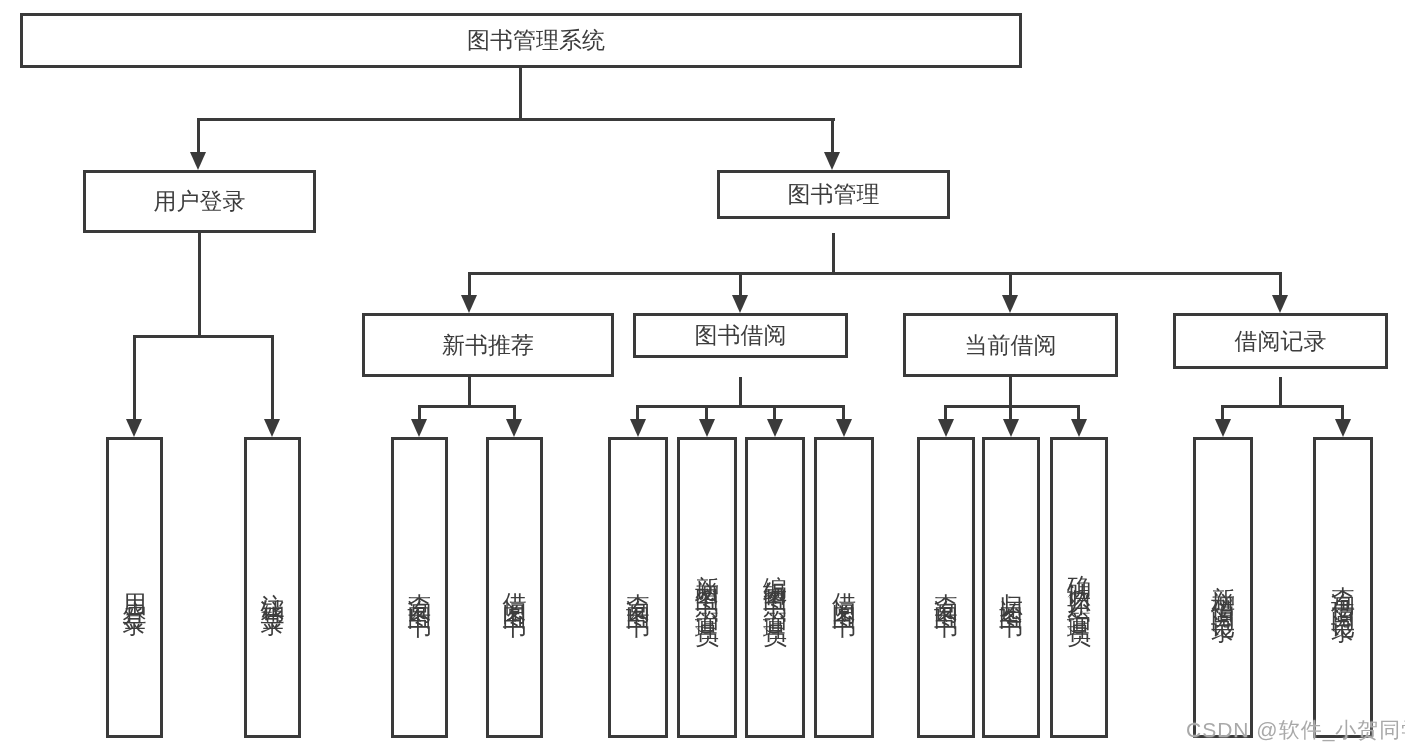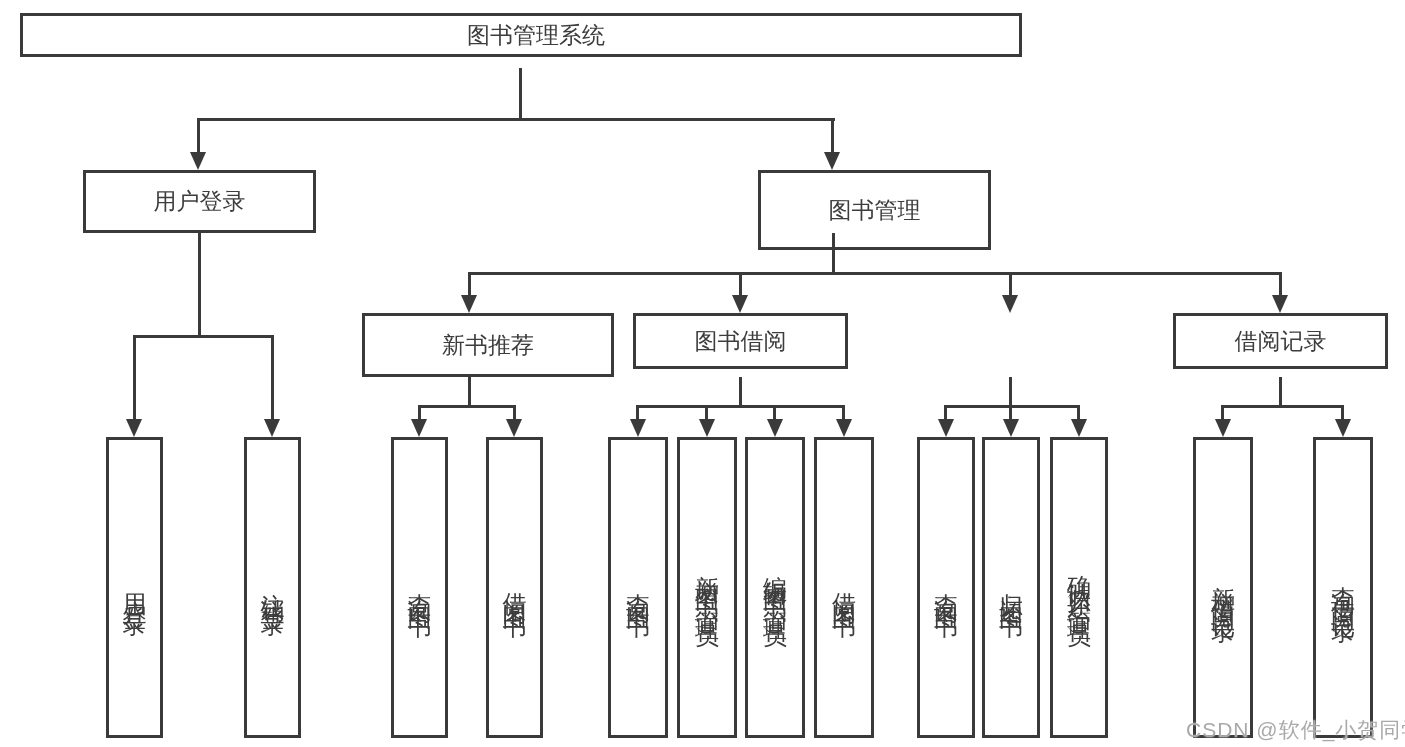--- a/index.html
+++ b/index.html
@@ -27,35 +27,35 @@
   .wm{
     position:absolute;left:1186px;top:716px;font-size:21px;color:#a9a9a9;
     letter-spacing:1px;z-index:5;text-shadow:0 0 2px #ffffff;white-space:nowrap;
   }
 </style>
 </head>
 <body>
 
 <div class="canvas">
 
-  <div class="box" style="left:20px;top:13px;width:1002px;height:44px;padding-left:30px;">
+  <div class="box" style="left:20px;top:13px;width:1002px;height:55px;padding-left:30px;">
     <span>图书管理系统</span>
   </div>
 
   <div class="vl" style="left:519px;top:68px;height:50px;"></div>
   <div class="hl" style="left:197px;top:118px;width:638px;"></div>
   <div class="vl" style="left:197px;top:118px;height:36px;"></div>
   <div class="arrow" style="left:190px;top:152px;"></div>
   <div class="vl" style="left:831px;top:118px;height:36px;"></div>
   <div class="arrow" style="left:824px;top:152px;"></div>
 
   <div class="box" style="left:83px;top:170px;width:233px;height:63px;">
     <span>用户登录</span>
   </div>
-  <div class="box" style="left:758px;top:170px;width:233px;height:80px;">
+  <div class="box" style="left:717px;top:170px;width:233px;height:49px;">
     <span>图书管理</span>
   </div>
 
   <div class="vl" style="left:198px;top:233px;height:102px;"></div>
   <div class="hl" style="left:133px;top:335px;width:141px;"></div>
   <div class="vl" style="left:133px;top:335px;height:86px;"></div>
   <div class="arrow" style="left:126px;top:419px;"></div>
   <div class="vl" style="left:271px;top:335px;height:86px;"></div>
   <div class="arrow" style="left:264px;top:419px;"></div>
 
@@ -66,22 +66,25 @@
   <div class="vl" style="left:739px;top:272px;height:25px;"></div>
   <div class="arrow" style="left:732px;top:295px;"></div>
   <div class="vl" style="left:1009px;top:272px;height:25px;"></div>
   <div class="arrow" style="left:1002px;top:295px;"></div>
   <div class="vl" style="left:1279px;top:272px;height:25px;"></div>
   <div class="arrow" style="left:1272px;top:295px;"></div>
 
   <div class="box" style="left:362px;top:313px;width:252px;height:64px;">
     <span>新书推荐</span>
   </div>
-  <div class="box" style="left:633px;top:313px;width:215px;height:56px;">
+  <div class="box" style="left:633px;top:313px;width:215px;height:45px;">
     <span>图书借阅</span>
+  </div>
+  <div class="box" style="left:903px;top:313px;width:215px;height:64px;">
+    <span>当前借阅</span>
   </div>
   <div class="box" style="left:1173px;top:313px;width:215px;height:56px;">
     <span>借阅记录</span>
   </div>
 
   <div class="vl" style="left:468px;top:377px;height:28px;"></div>
   <div class="hl" style="left:418px;top:405px;width:98px;"></div>
   <div class="vl" style="left:418px;top:405px;height:16px;"></div>
   <div class="arrow" style="left:411px;top:419px;"></div>
   <div class="vl" style="left:513px;top:405px;height:16px;"></div>

